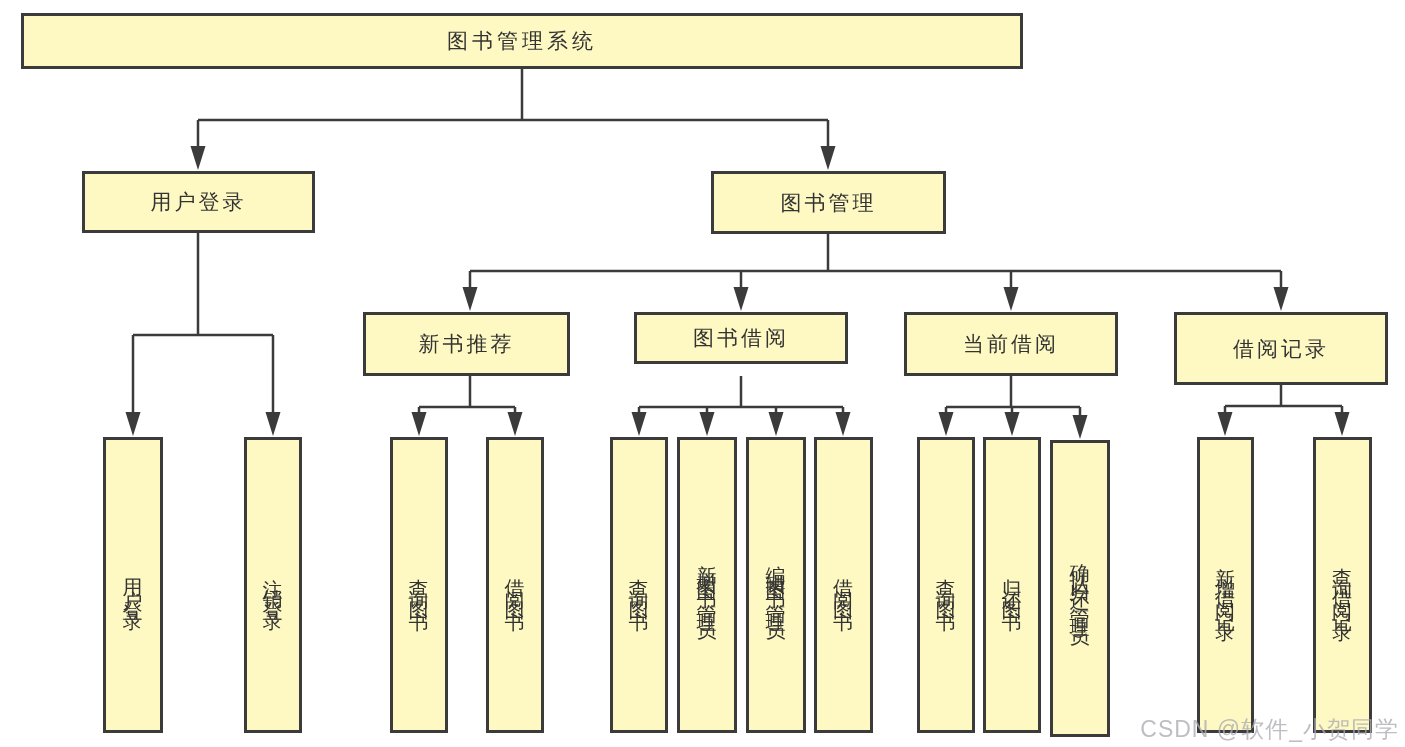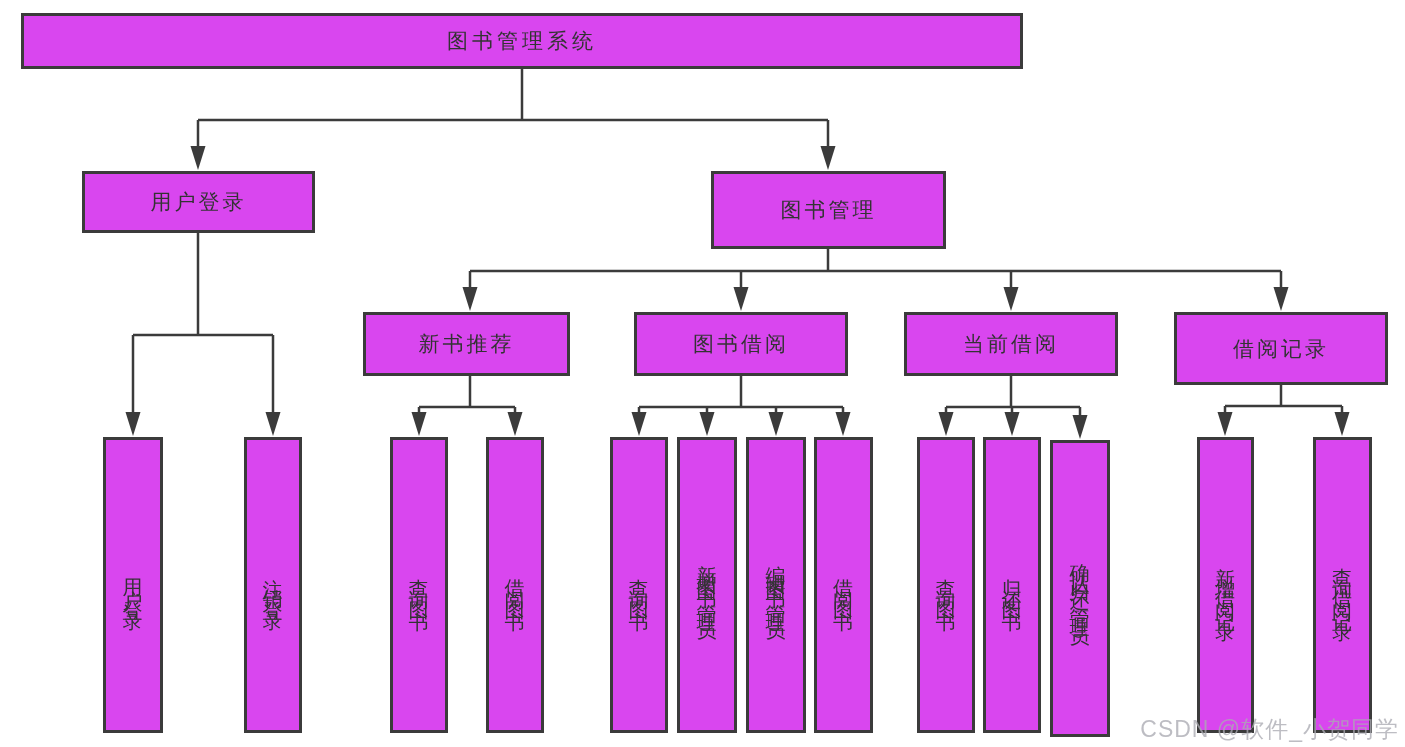--- a/index.html
+++ b/index.html
@@ -4,21 +4,21 @@
 <style>
   html,body{margin:0;padding:0;}
   body{
     width:1405px;height:747px;position:relative;background:#ffffff;
     font-family:"Liberation Sans","DejaVu Sans",sans-serif;
     overflow:hidden;
   }
   .stage{position:absolute;inset:0;width:1405px;height:747px;}
   svg.wires{position:absolute;left:0;top:0;z-index:1;}
   .node{
-    position:absolute;box-sizing:border-box;background:#d946ef;
+    position:absolute;box-sizing:border-box;background:#fef9c3;
     border:3px solid #3b3b3b;color:#333333;
     display:flex;align-items:center;justify-content:center;
     z-index:2;
   }
   .node .lbl{font-size:21px;letter-spacing:3px;white-space:nowrap;}
   .root .lbl{font-size:21px;letter-spacing:4px;}
   .leaf{top:437px;height:296px;}
   .leaf .vlbl{
     writing-mode:vertical-rl;text-orientation:mixed;
     font-size:20px;letter-spacing:11px;line-height:1;
@@ -99,28 +99,28 @@
     <polygon points="1334.5,412 1349.5,412 1342,436" fill="#3b3b3b" stroke="none"></polygon>
   </svg>
 
   <div class="node root" style="left:21px;top:13px;width:1002px;height:56px;">
     <span class="lbl">图书管理系统</span>
   </div>
 
   <div class="node" style="left:82px;top:171px;width:233px;height:62px;">
     <span class="lbl">用户登录</span>
   </div>
-  <div class="node" style="left:711px;top:171px;width:235px;height:78px;">
+  <div class="node" style="left:711px;top:171px;width:235px;height:63px;">
     <span class="lbl">图书管理</span>
   </div>
 
   <div class="node" style="left:363px;top:312px;width:207px;height:64px;">
     <span class="lbl">新书推荐</span>
   </div>
-  <div class="node" style="left:634px;top:312px;width:214px;height:64px;">
+  <div class="node" style="left:634px;top:312px;width:214px;height:52px;">
     <span class="lbl">图书借阅</span>
   </div>
   <div class="node" style="left:904px;top:312px;width:214px;height:64px;">
     <span class="lbl">当前借阅</span>
   </div>
   <div class="node" style="left:1174px;top:312px;width:214px;height:73px;">
     <span class="lbl">借阅记录</span>
   </div>
 
   <div class="node leaf" style="left:103px;width:60px;">

